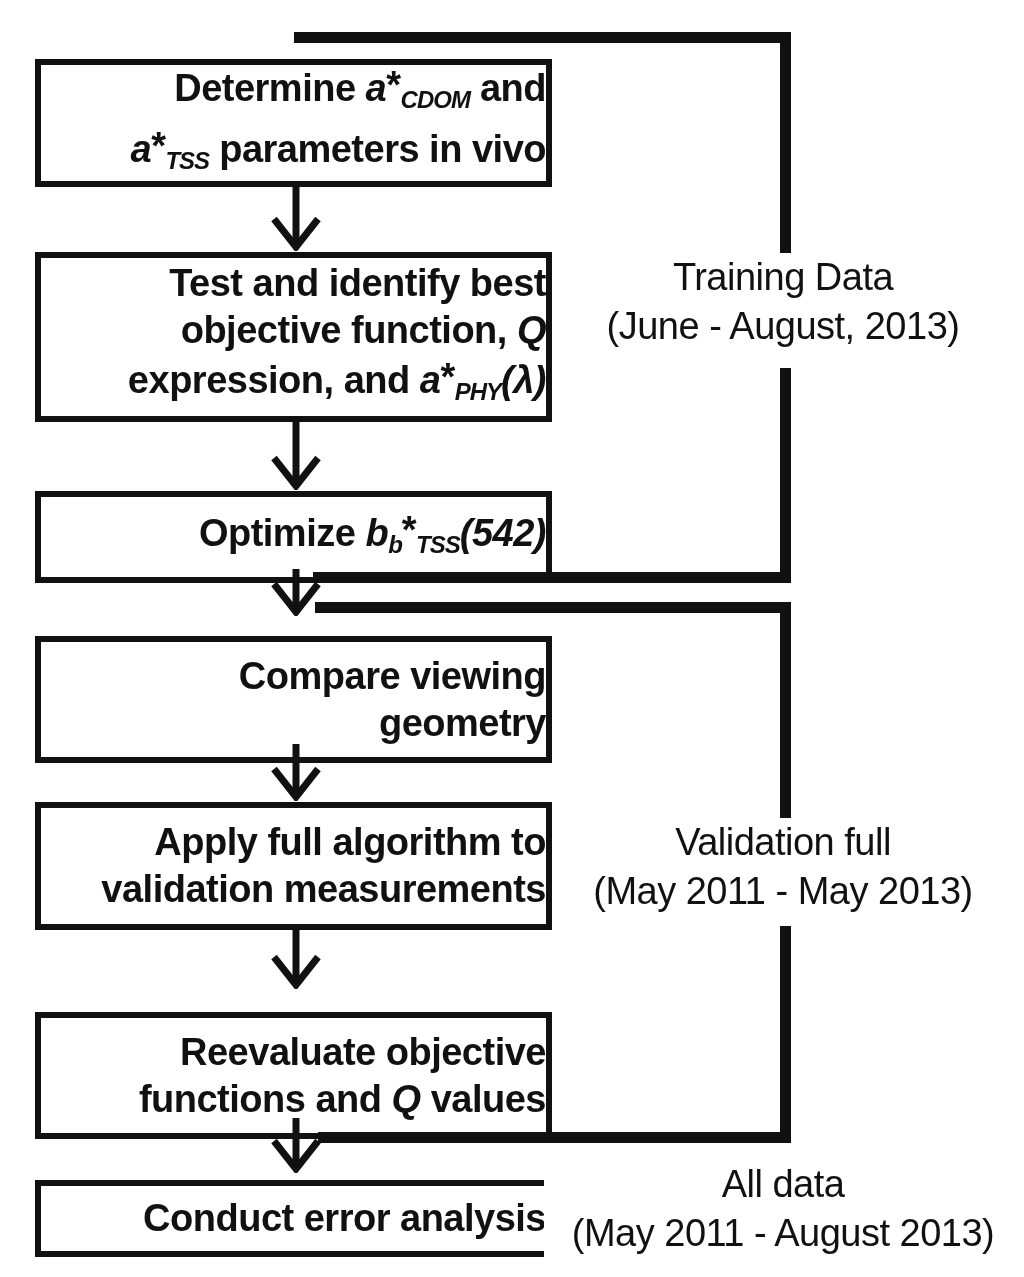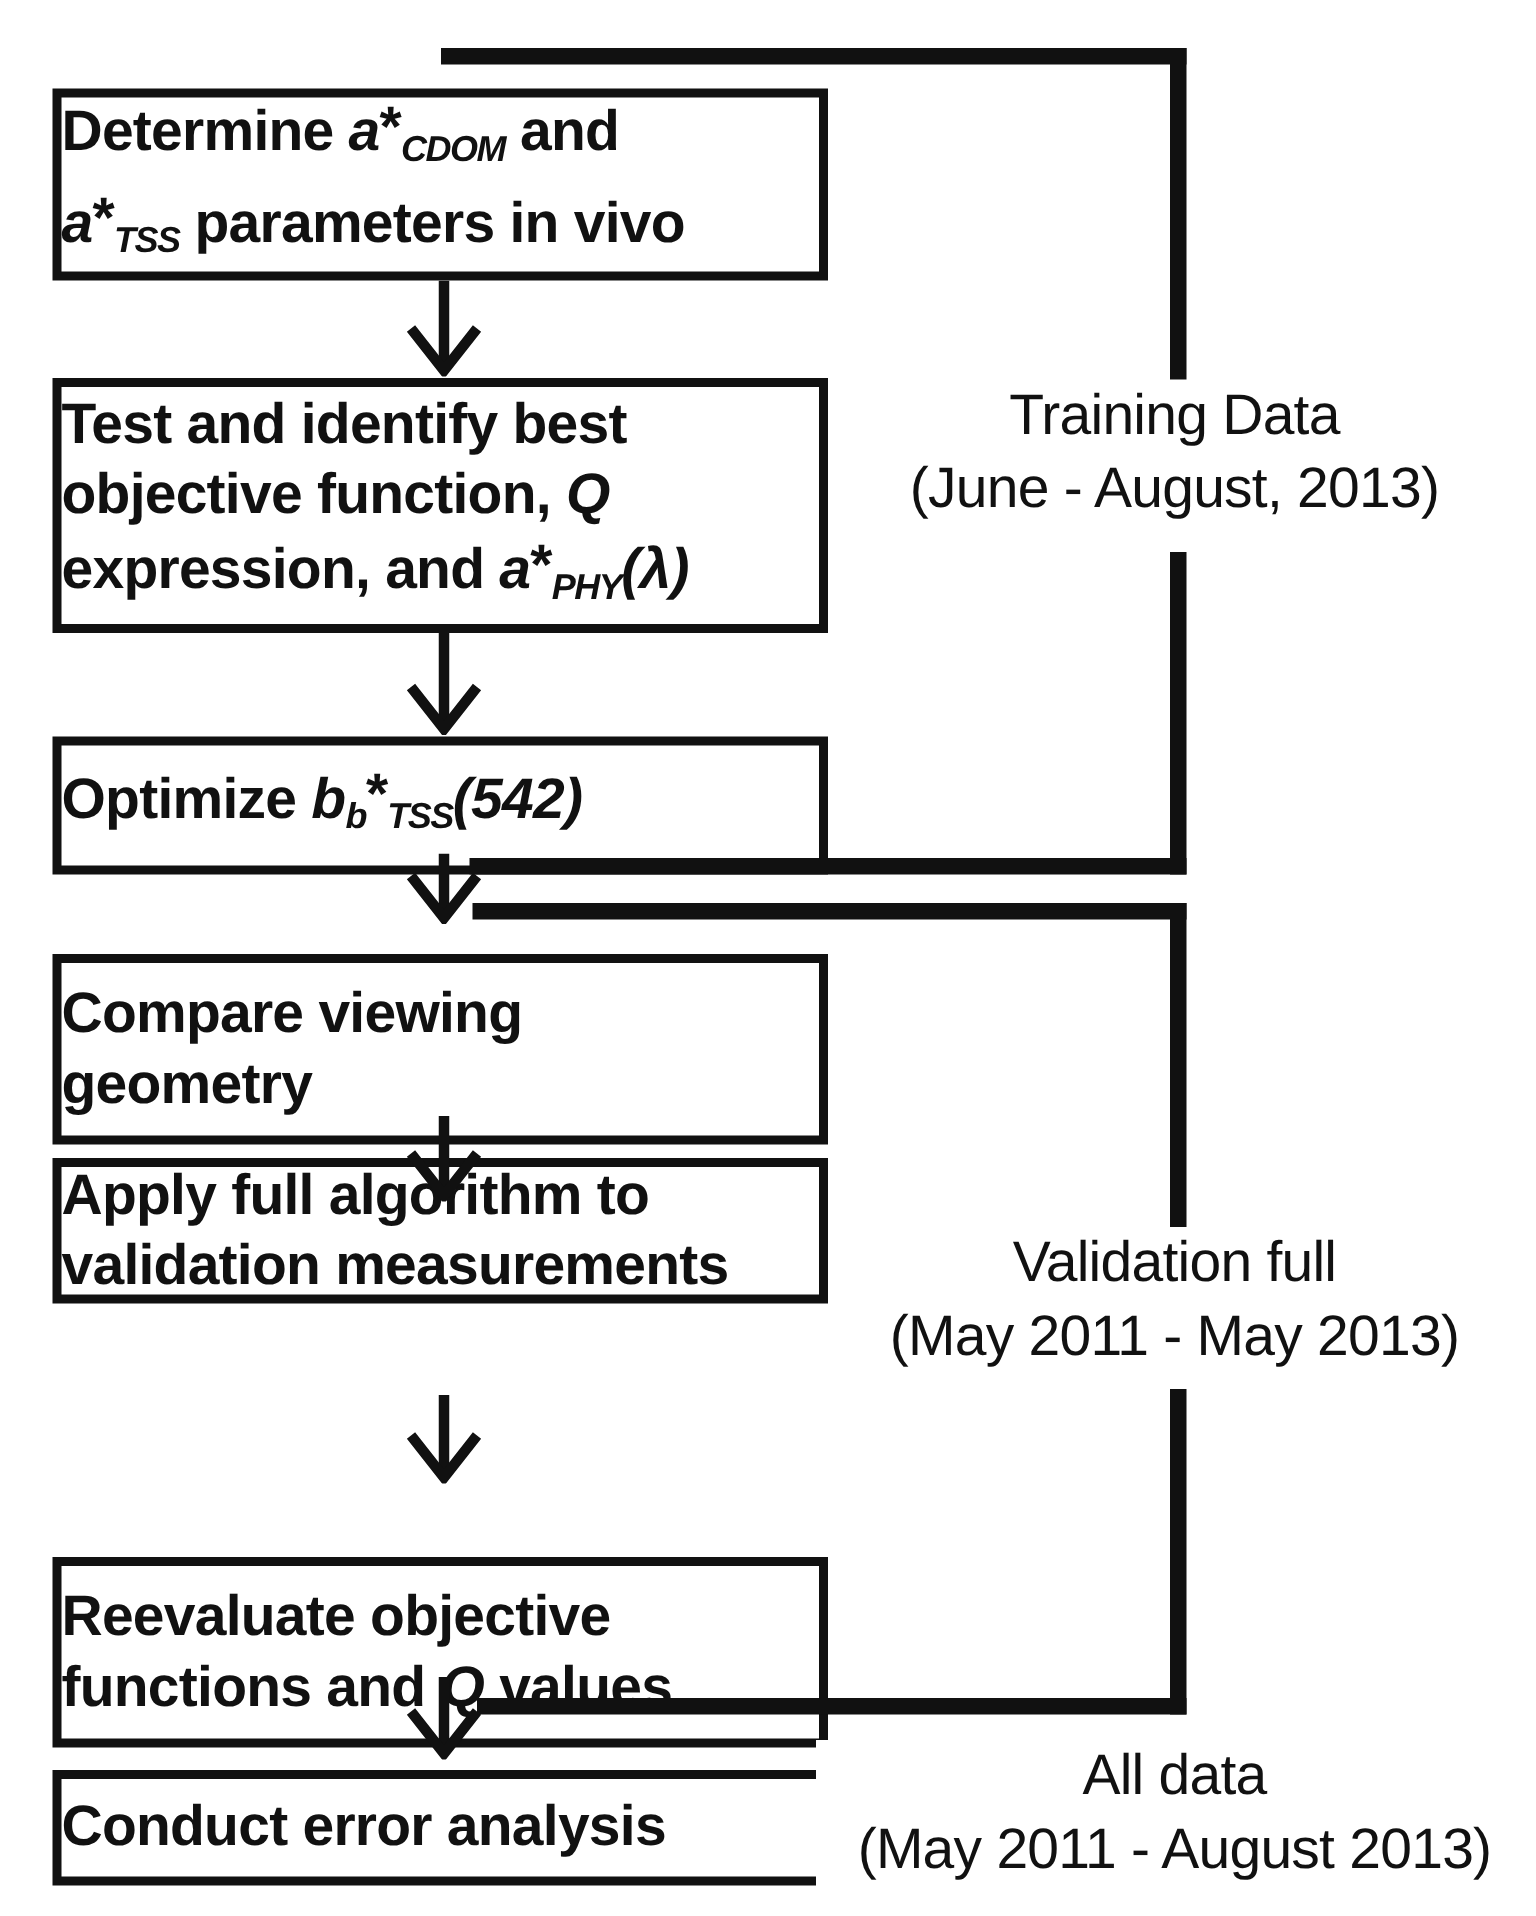--- a/index.html
+++ b/index.html
@@ -12,21 +12,21 @@
     color: var(--ink, #111);
     overflow: hidden;
   }
   .box {
     position: absolute;
     left: 35px; width: 517px;
     box-sizing: border-box;
     border: 6px solid var(--ink, #111);
     background: var(--paper, #fff);
     display: flex; flex-direction: column;
-    align-items: flex-start; justify-content: center;
+    align-items: flex-end; justify-content: center;
     text-align: center;
     font-weight: bold;
     font-size: 38px;
     line-height: 47px;
     letter-spacing: -0.5px;
   }
   .boxline { white-space: nowrap; }
   .seg { }
   .it  { font-style: italic; }
   .sub { font-style: italic; font-size: 24px; vertical-align: -7px; letter-spacing: -1px; }
@@ -65,26 +65,26 @@
 
   <div class="box" style="top:491px;height:92px">
     <div class="boxline"><span class="seg">Optimize </span><span class="seg it">b</span><span class="seg sub">b</span><span class="seg ast">*</span><span class="seg sub">TSS</span><span class="seg it">(542)</span></div>
   </div>
 
   <div class="box" style="top:636px;height:127px">
     <div class="boxline"><span class="seg">Compare viewing</span></div>
     <div class="boxline"><span class="seg">geometry</span></div>
   </div>
 
-  <div class="box" style="top:772px;height:97px">
+  <div class="box" style="top:802px;height:128px">
     <div class="boxline"><span class="seg">Apply full algorithm to</span></div>
     <div class="boxline"><span class="seg">validation measurements</span></div>
   </div>
 
-  <div class="box" style="top:1038px;height:127px">
+  <div class="box" style="top:1012px;height:127px">
     <div class="boxline"><span class="seg">Reevaluate objective</span></div>
     <div class="boxline"><span class="seg">functions and </span><span class="seg it">Q</span><span class="seg"> values</span></div>
   </div>
 
   <div class="box" style="top:1180px;height:77px">
     <div class="boxline"><span class="seg">Conduct error analysis</span></div>
   </div>
 
   <svg class="arrow" style="top:187px" width="50" height="64" viewBox="0 0 50 64">
     <line x1="25" y1="0" x2="25" y2="59"></line>

